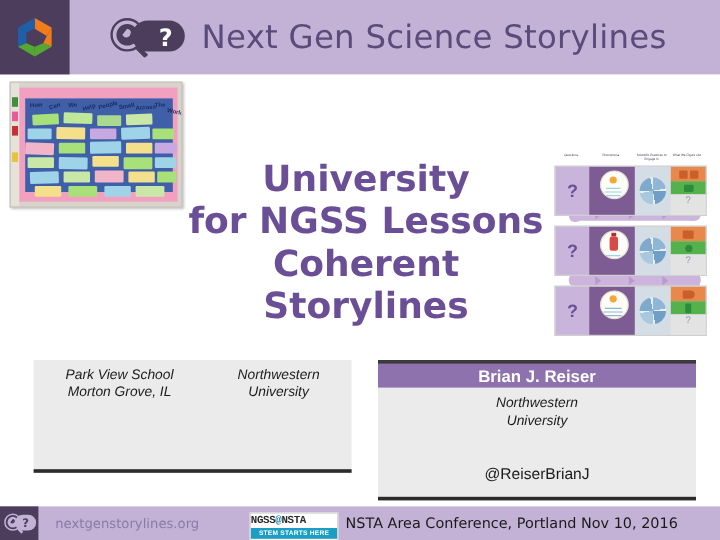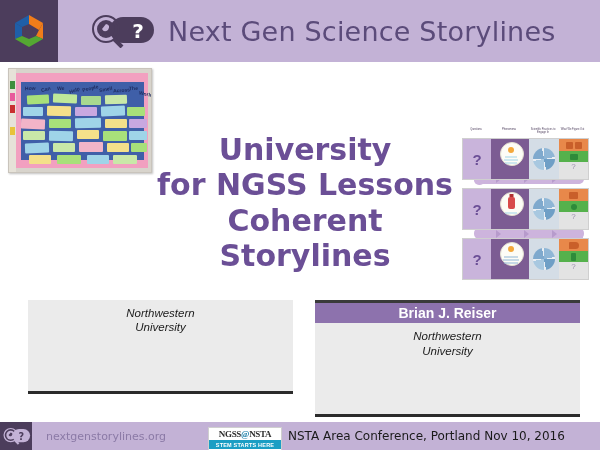--- a/index.html
+++ b/index.html
@@ -99,23 +99,23 @@
 
   
   .footer{position:absolute;left:0;bottom:0;width:600px;height:28px;
           background:#c3b2d6;display:flex;align-items:center;}
   .footer-logo-box{width:32px;height:28px;background:#4c3d5c;
                    display:flex;align-items:center;justify-content:center;flex:0 0 32px;}
   .footer-url{margin-left:14px;color:#8b7aa6;font-size:11px;
               font-family:"DejaVu Sans",sans-serif;}
   .nsta-logo{position:absolute;left:208px;top:427px;width:72px;height:22px;
              background:#ffffff;border:1px solid #cfcfcf;overflow:hidden;}
-  .nsta-top{height:12px;display:flex;align-items:center;justify-content:center;
+  .nsta-top{height:12px;display:flex;align-items:center;justify-content:flex-start;
             font-size:9px;font-weight:bold;color:#2b2b2b;letter-spacing:-.3px;
-            font-family:Liberation Serif, serif;}
+            font-family:Liberation Mono, monospace;}
   .nsta-top .at{color:#1b7fa8;}
   .nsta-bot{height:9px;background:#1b9ec4;display:flex;align-items:center;justify-content:center;
             color:#ffffff;font-size:5.5px;font-weight:bold;letter-spacing:.2px;
             font-family:"Liberation Sans",sans-serif;}
   .footer-conf{position:absolute;left:288px;bottom:7px;color:#1a1a1a;font-size:12px;
                font-family:"DejaVu Sans",sans-serif;margin-top:20px;}
 </style>
 </head>
 <body>
 
@@ -302,32 +302,36 @@
           </div>
         <div class="out-q">?</div>
       </div>
     </div>
   </div>
 
   <div class="pbox left">
     <div class="pbox-body">
       <div class="aff-2col">
         <div>
+          Park View School<br>Morton Grove, IL
+        </div>
+        <div>
           Northwestern<br>University
         </div>
       </div>
     </div>
   </div>
 
   <div class="pbox right">
     <div class="pbox-hdr">Brian J. Reiser</div>
     <div class="pbox-body">
       <div class="aff-1col">
         Northwestern<br>University
       </div>
+      <div class="handle">@ReiserBrianJ</div>
     </div>
   </div>
 
   <div class="footer">
     <div class="footer-logo-box">
       <svg viewBox="0 0 34 20" width="30" height="18">
         <rect x="13" y="2" width="20" height="15" rx="7.5" fill="#c3b2d6"></rect>
         <text x="23" y="14" font-size="11" font-weight="bold" fill="#4c3d5c" font-family="DejaVu Sans, sans-serif" text-anchor="middle">?</text>
         <circle cx="11" cy="9" r="7.5" fill="none" stroke="#c3b2d6" stroke-width="1.4"></circle>
         <circle cx="11" cy="9" r="5" fill="#c3b2d6"></circle>

